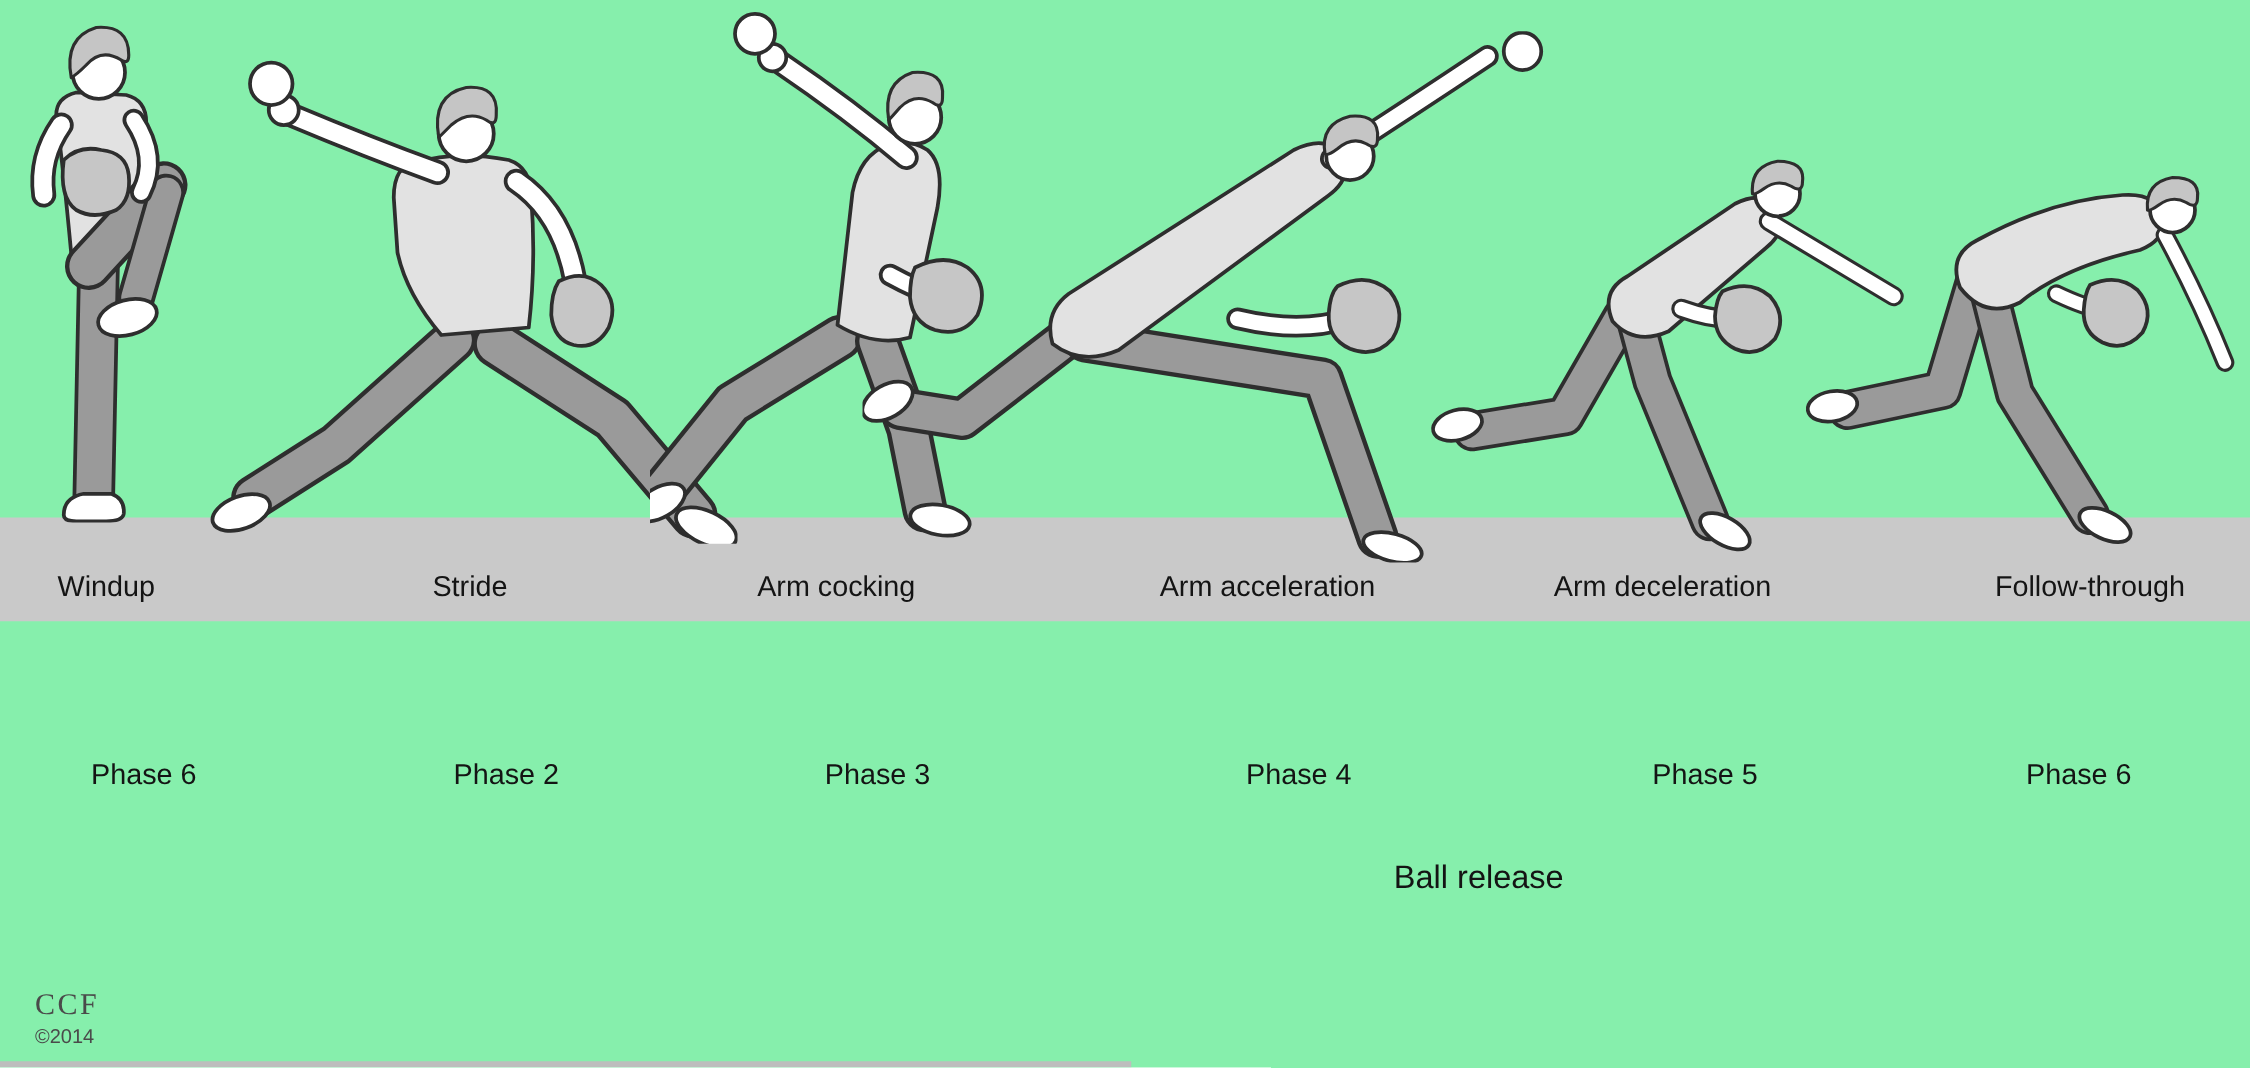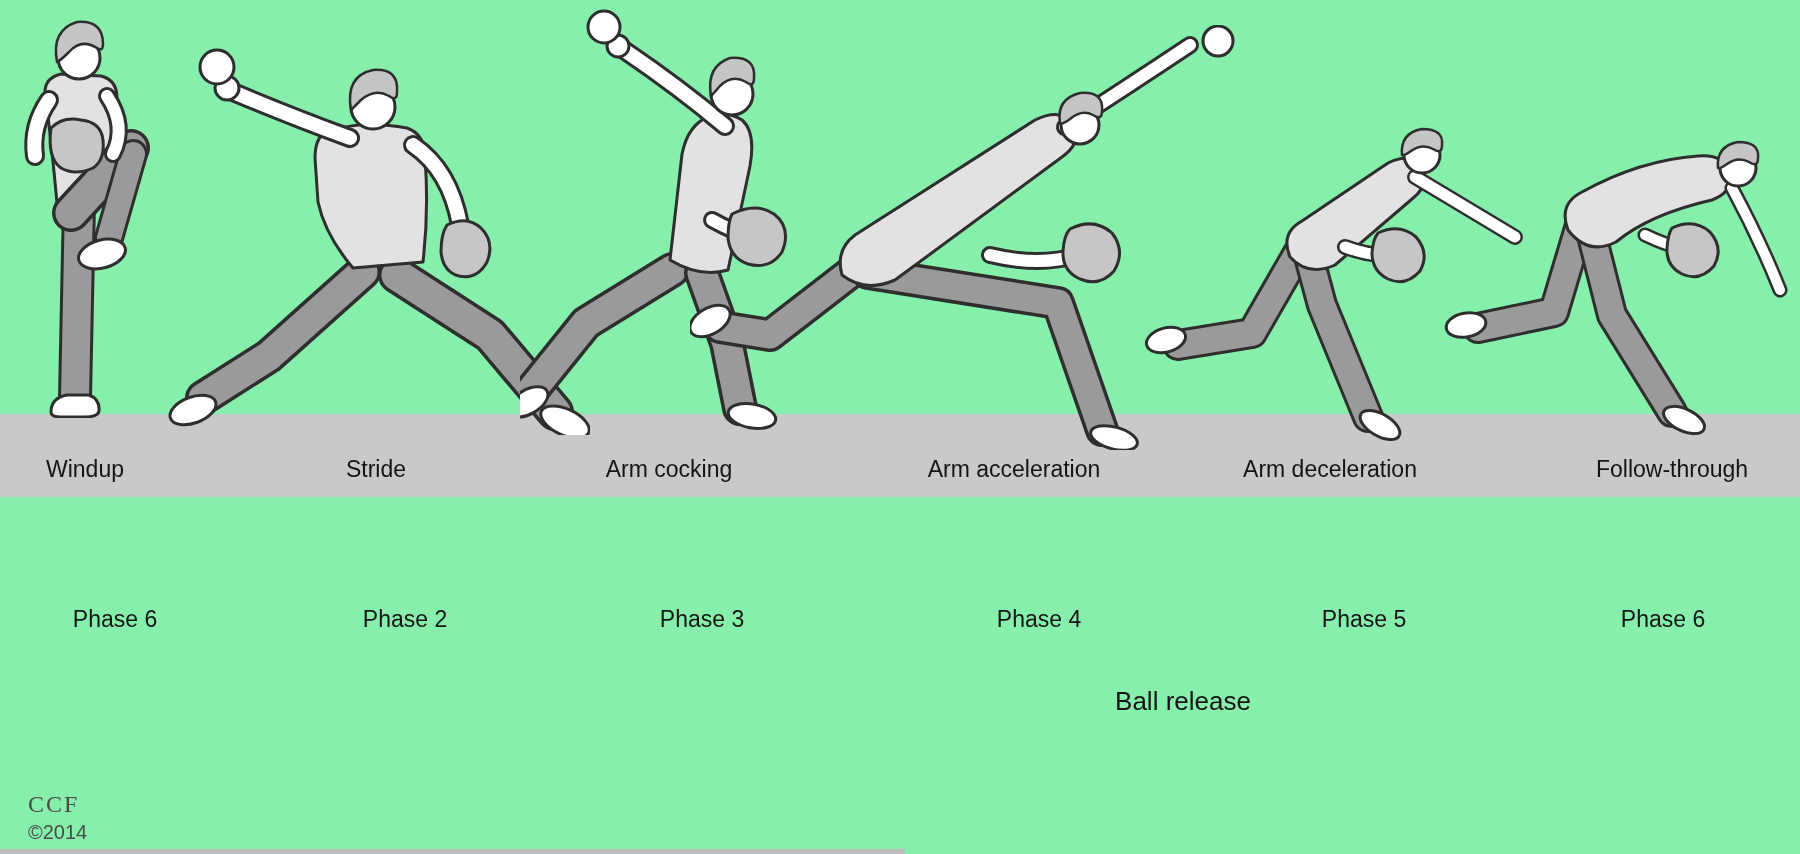--- a/index.html
+++ b/index.html
@@ -5,21 +5,21 @@
   html,body{margin:0;padding:0;background:#fff;}
   .canvas{position:relative;width:1800px;height:854px;background:#86efac;overflow:hidden;
           font-family:"Liberation Sans",sans-serif;}
   .ground{position:absolute;left:0;top:414px;width:1800px;height:83px;background:#c9c9c9;}
   .bottom-strip{position:absolute;left:0;top:849px;width:905px;height:5px;background:#bdbdbd;}
   .stage-label{position:absolute;top:456px;transform:translateX(-50%);font-size:23px;color:#141414;white-space:nowrap;}
   .phase-label{position:absolute;top:606px;transform:translateX(-50%);font-size:23px;color:#141414;white-space:nowrap;}
   .event-label{position:absolute;top:686px;transform:translateX(-50%);font-size:26px;color:#141414;white-space:nowrap;}
   .credit-org{position:absolute;left:28px;top:792px;font-family:"Liberation Serif",serif;
               font-size:24px;color:#4a4a4a;letter-spacing:2px;line-height:1;}
-  .credit-year{position:absolute;left:28px;top:822px;font-size:20px;color:#4a4a4a;line-height:1;}
+  .credit-year{position:absolute;left:28px;top:822px;font-size:16px;color:#4a4a4a;line-height:1;}
   .fig{position:absolute;}
   
   .fshirt{fill:#e2e2e2;stroke:#2e2e2e;stroke-width:3;stroke-linejoin:round;}
   .fskin {fill:#ffffff;stroke:#2e2e2e;stroke-width:3;stroke-linejoin:round;}
   .fglove{fill:#c6c6c6;stroke:#2e2e2e;stroke-width:3;stroke-linejoin:round;}
   .fhair {fill:#c5c5c5;stroke:#2e2e2e;stroke-width:2.5;stroke-linejoin:round;}
   .fball {fill:#ffffff;stroke:#2e2e2e;stroke-width:3;}
   
   .lo{fill:none;stroke:#2e2e2e;stroke-linecap:round;stroke-linejoin:round;}
   .pl{fill:none;stroke:#9a9a9a;stroke-linecap:round;stroke-linejoin:round;}

